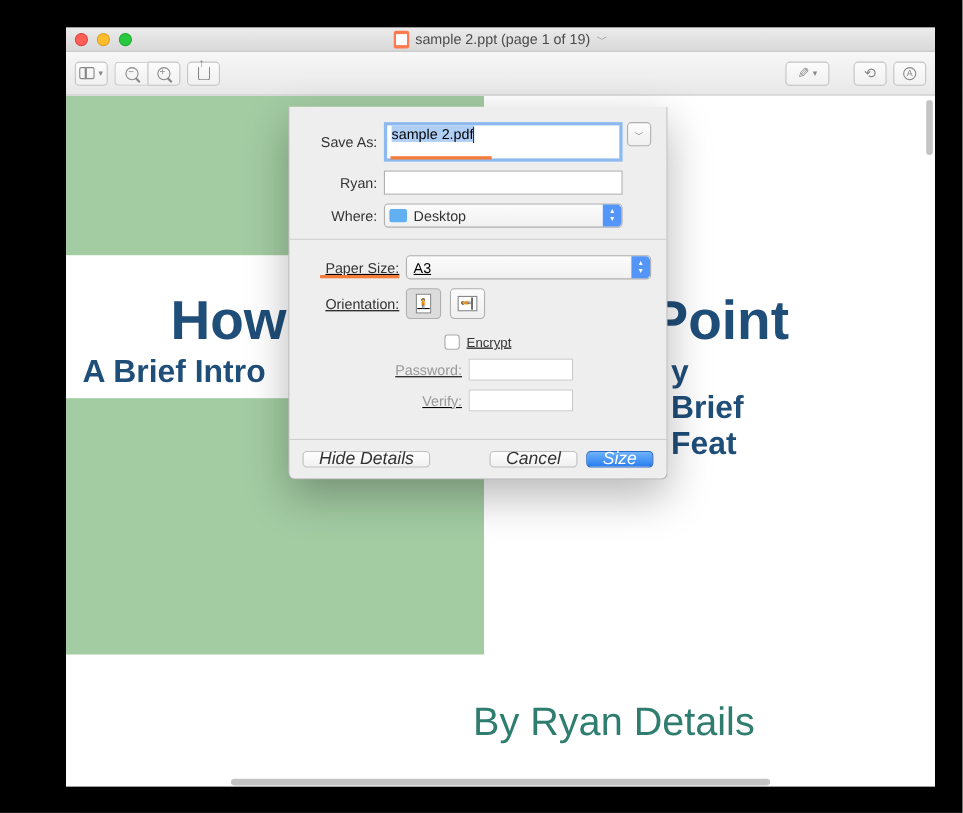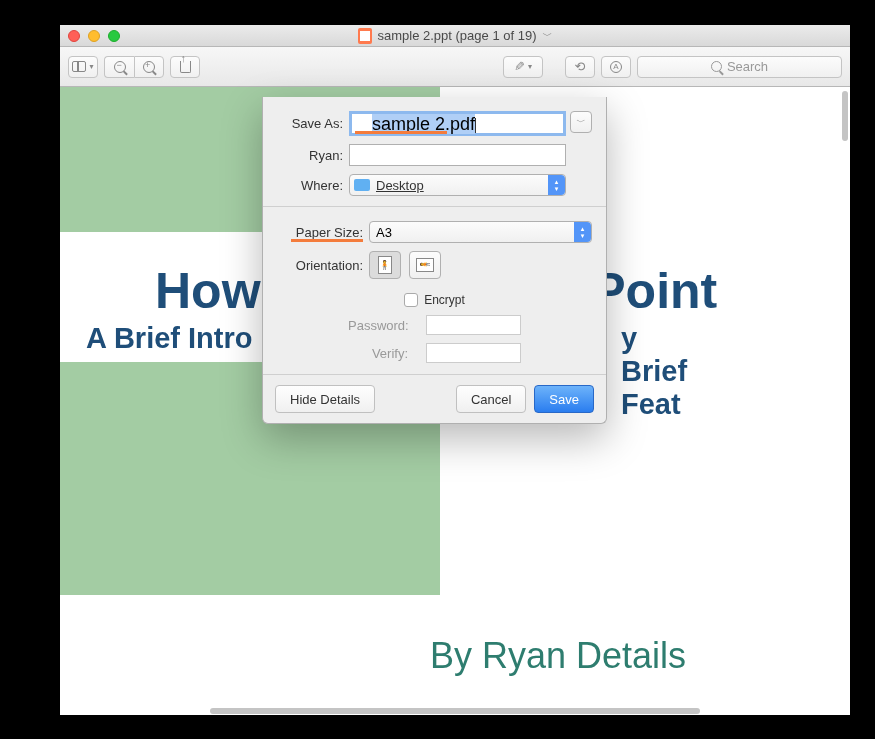--- a/index.html
+++ b/index.html
@@ -107,21 +107,21 @@
 }
 .white-title-bg {
   position:absolute; left:0; top:145px; right:10px; height:130px;
   background:#fff;
 }
 .slide-title {
   position:absolute; left:95px; top:175px;
   font-size:50px; font-weight:700; color:#1f4e79;
 }
 .slide-sub {
-  position:absolute; left:26px; top:235px;
+  position:absolute; left:15px; top:235px;
   font-size:29px; font-weight:700; color:#1f4e79;
 }
 .slide-author {
   position:absolute; left:370px; top:548px;
   font-size:36px; font-weight:400; color:#2e7d6f;
 }
 .scrollbar-v {
   position:absolute; right:2px; top:4px; width:6px; height:50px;
   background:#c4c4c4; border-radius:3px;
 }
@@ -145,23 +145,23 @@
 .sheet-top { padding:14px 14px 10px 14px; }
 .sheet-row { display:flex; align-items:center; margin-bottom:8px; }
 .sheet-label { width:72px; text-align:right; padding-right:6px; color:#333; font-size:13px; }
 .sheet-input {
   flex:1; height:22px;
   background:#fff; border:1px solid #b0b0b0;
   padding:0 5px; font-size:13px;
 }
 .save-as-wrap { display:flex; flex:1; }
 .save-as-input {
-  flex:1; height:25px;
+  flex:1; height:36px;
   border:3px solid #8db9ee;
-  background:#fff; padding:0 20px; font-size:18px;
+  background:#fff; padding:0 4px; font-size:13px;
   position:relative;
 }
 .save-as-input .sel {
   background:#b0cff6;
 }
 .cursor { display:inline-block; width:1px; height:15px; background:#333; vertical-align:middle; }
 .underline-orange {
   position:absolute; height:3px; background:#f47c3c;
   bottom:-1px;
 }
@@ -170,35 +170,35 @@
   background:linear-gradient(#fcfcfc,#f0f0f0);
   border:1px solid #b0b0b0; border-radius:4px;
   display:flex; align-items:center; justify-content:center;
   font-size:9px; color:#555;
 }
 .where-select {
   flex:1; height:22px;
   background:linear-gradient(#fcfcfc,#f0f0f0);
   border:1px solid #b0b0b0; border-radius:4px;
   display:flex; align-items:center; padding:0 4px; gap:6px;
-  font-size:13px; color:#333; position:relative;text-decoration:underline;
+  font-size:13px; color:#333; position:relative;
 }
 .folder-icon {
   width:16px; height:12px; background:#60b0f2; border-radius:2px;
 }
 .select-arrows {
   position:absolute; right:0; top:0; bottom:0; width:17px;
   background:#5395f8; border-radius:0 4px 4px 0;
   display:flex; flex-direction:column; align-items:center; justify-content:center;
 }
 .select-arrows::before { content:"▴"; color:#fff; font-size:7px; line-height:7px; }
 .select-arrows::after { content:"▾"; color:#fff; font-size:7px; line-height:7px; }
 
 .sheet-divider { height:1px; background:#cfcfcf; }
-.sheet-mid { padding:14px 14px 10px 14px; }
+.sheet-mid { padding:14px 14px 10px 14px;text-decoration:underline; }
 .mid-label { width:92px; text-align:right; padding-right:6px; color:#333; font-size:13px; position:relative; }
 .papersize-underline {
   position:absolute; left:14px; bottom:-2px; right:6px; height:3px; background:#f47c3c;
 }
 .papersize-select {
   flex:1; height:22px;
   background:linear-gradient(#fcfcfc,#f0f0f0);
   border:1px solid #b0b0b0; border-radius:4px;
   display:flex; align-items:center; padding:0 6px;
   font-size:13px; position:relative;
@@ -216,32 +216,32 @@
   display:flex; align-items:center; justify-content:center;
 }
 .orient-page.portrait { width:14px; height:18px; }
 .orient-page.landscape { width:18px; height:14px; }
 .person { font-size:9px; }
 
 .encrypt-row { display:flex; align-items:center; justify-content:center; gap:6px; margin:14px 0 8px; }
 .checkbox { width:14px; height:14px; background:#fff; border:1px solid #aaa; border-radius:3px; }
 .small-label { font-size:12px; color:#333; }
 .pw-row { display:flex; align-items:center; justify-content:center; margin-bottom:8px; }
-.pw-label { width:78px; text-align:right; padding-right:18px; font-size:13px; color:#999; }
+.pw-label { width:78px; text-align:right; padding-right:6px; font-size:13px; color:#999; }
 .pw-input { width:95px; height:20px; background:#fff; border:1px solid #ccc; }
 
 .sheet-bottom {
   padding:10px 12px; display:flex; align-items:center; gap:8px;
 }
 .mac-btn {
-  height:28px; padding:0 14px;
+  height:15px; padding:0 14px;
   border:1px solid #c0c0c0; border-radius:4px;
   background:linear-gradient(#fefefe,#f0f0f0);
-  font-size:13px; color:#333;
-  display:flex; align-items:center; justify-content:center;
+  font-size:16px; color:#333;
+  display:flex; align-items:center; justify-content:center;font-style:italic;
 }
 .mac-btn.primary {
   background:linear-gradient(#6db3fa,#2a7def);
   border-color:#2868c7; color:#fff;
 }
 .flex-spacer { flex:1; }
 </style>
 </head>
 <body>
 
@@ -283,24 +283,20 @@
       <span class="pencil-icon"></span>
       <span class="chevron-down">▾</span>
     </div>
     <div style="width:10px"></div>
     <div class="tb-btn">
         <span class="rotate-icon"></span>
       </div>
     <div class="tb-btn">
         <span class="markup-icon"></span>
       </div>
-    <div class="search-field">
-      <span class="search-mag"></span>
-      <span>Search</span>
-    </div>
   </div>
 
   <div class="content">
     <div class="page-bg"></div>
     <div class="green-block"></div>
     <div class="white-title-bg"></div>
     <div class="slide-title">
       <span>How</span>
       <span style="position:absolute; left:390px;">erPoint</span>
     </div>
@@ -379,29 +375,29 @@
 
     <div class="encrypt-row">
       <div class="checkbox"></div>
       <div class="small-label">Encrypt</div>
     </div>
 
     <div class="pw-row">
       <div class="pw-label">Password:</div>
       <div class="pw-input"></div>
     </div>
-    <div class="pw-row" style="margin-bottom:1px">
+    <div class="pw-row" style="margin-bottom:15px">
       <div class="pw-label">Verify:</div>
       <div class="pw-input"></div>
     </div>
 
   </div>
 
   <div class="sheet-divider"></div>
 
   <div class="sheet-bottom">
     <div class="mac-btn">Hide Details</div>
     <div class="flex-spacer"></div>
     <div class="mac-btn">Cancel</div>
-    <div class="mac-btn primary">Save</div>
+    <div class="mac-btn primary">Size</div>
   </div>
 
 </div>
 
 </body></html>

